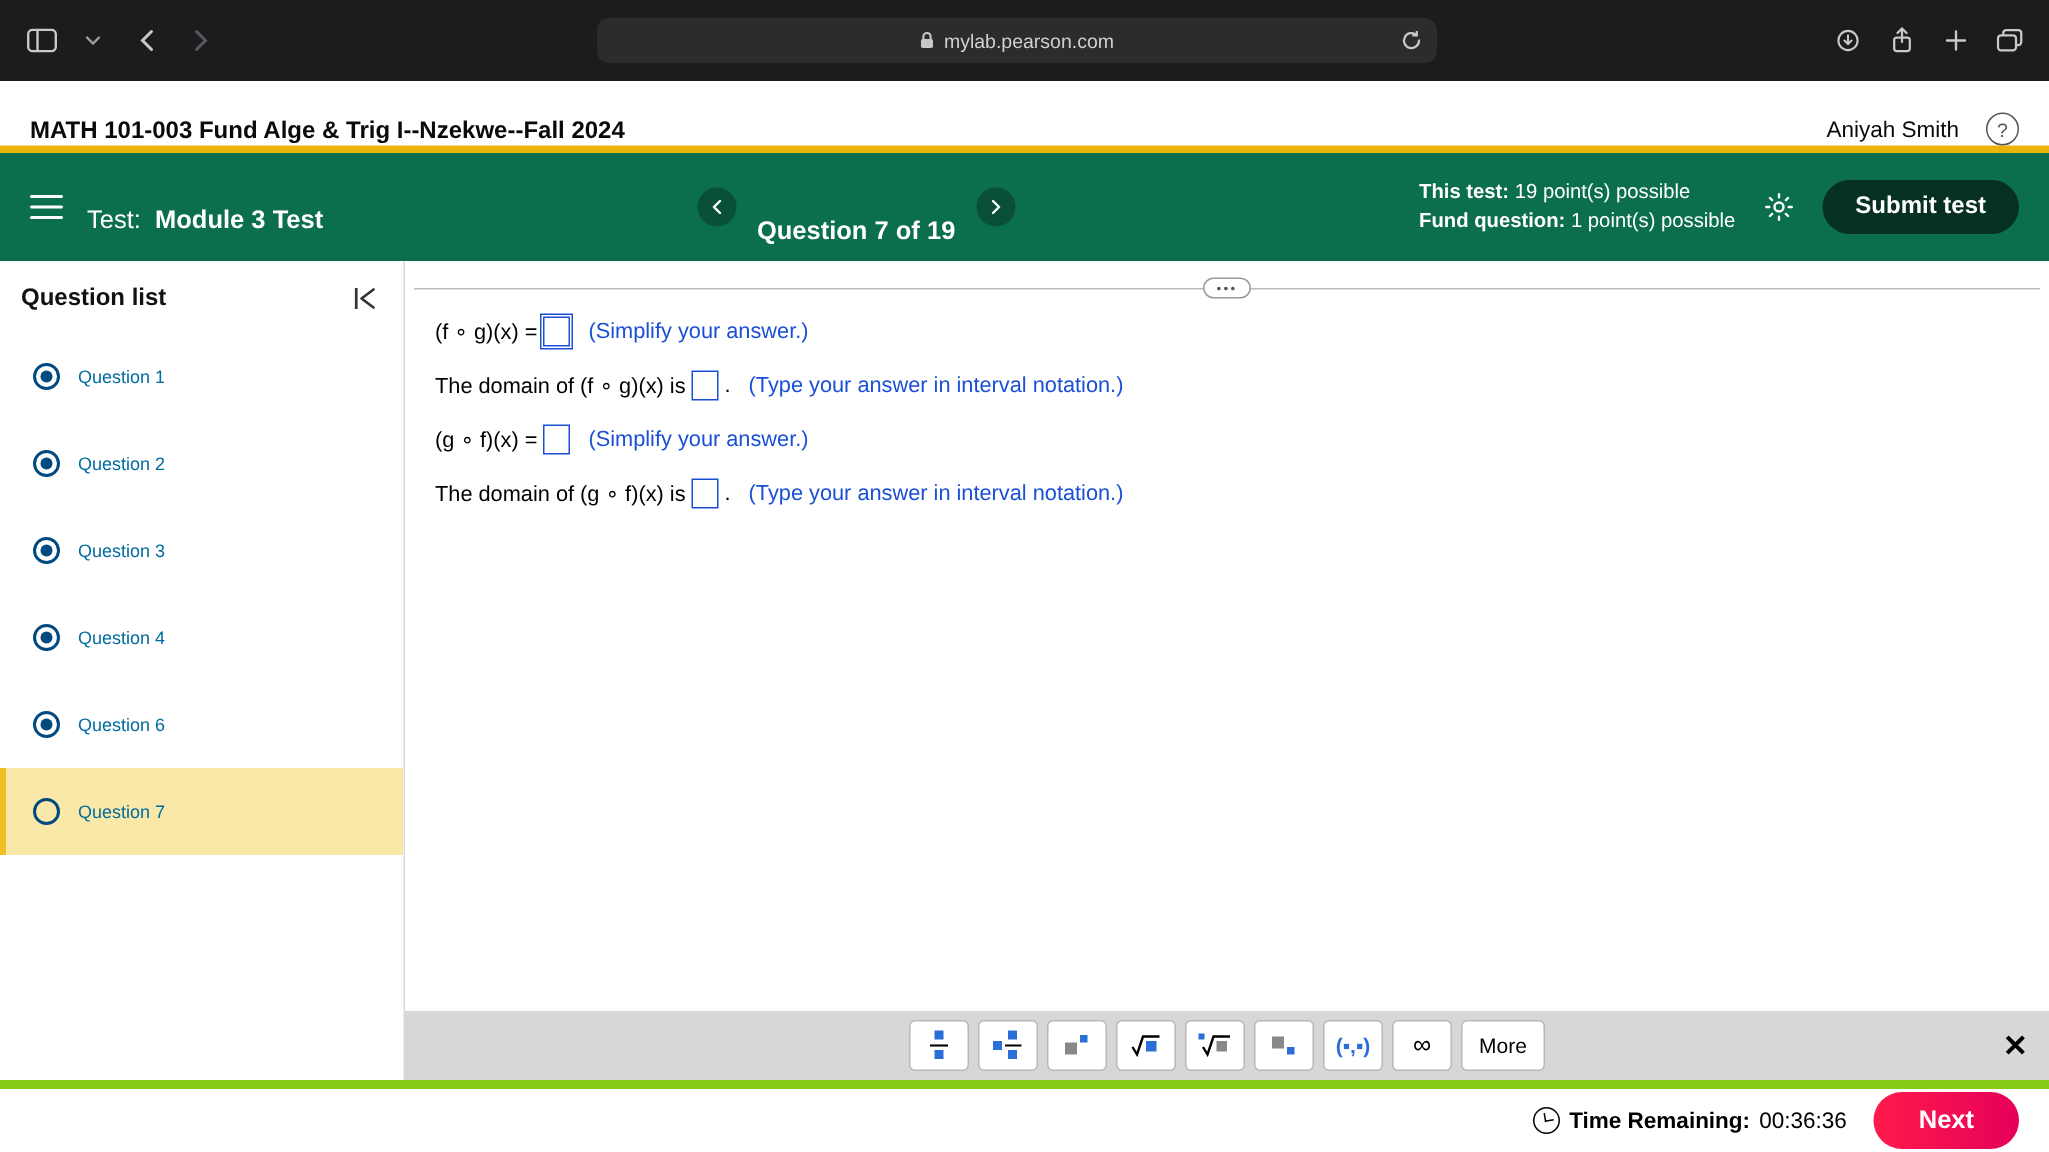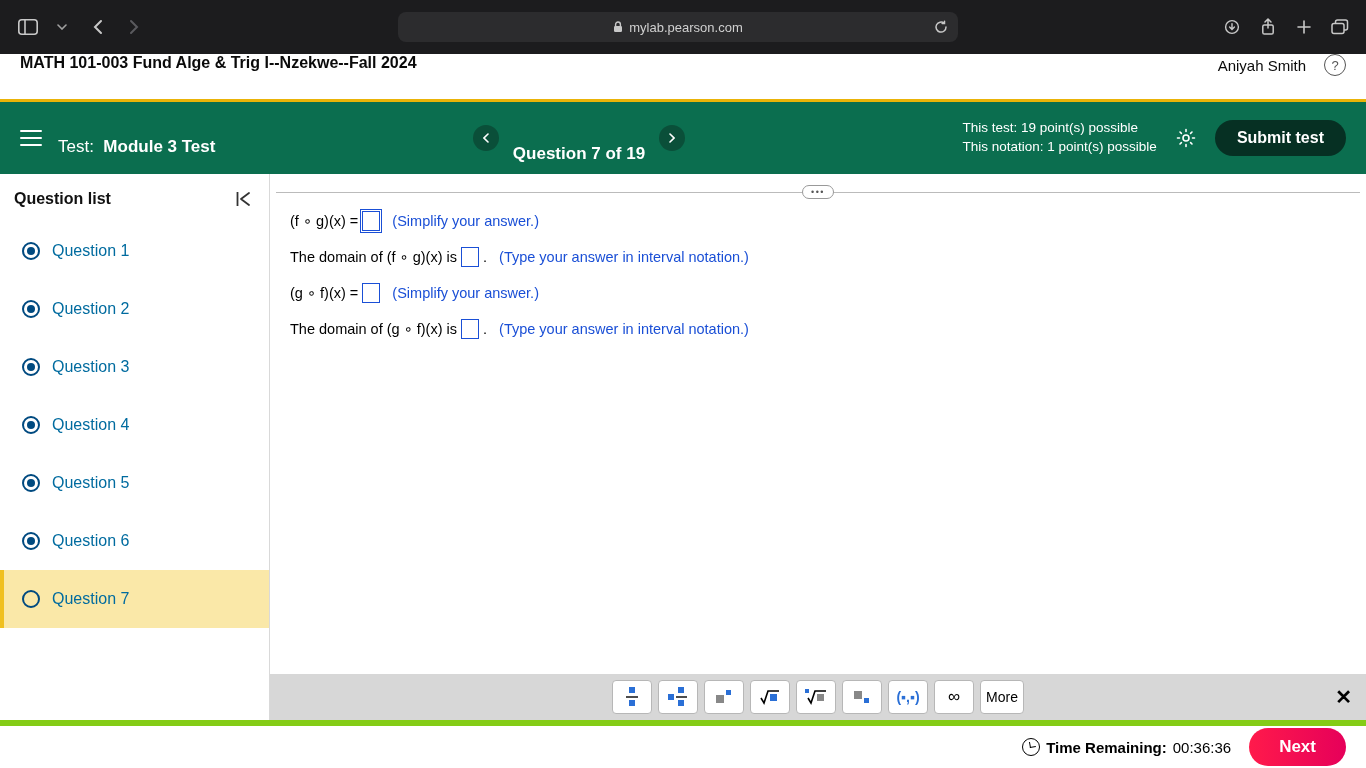--- a/index.html
+++ b/index.html
@@ -11,47 +11,47 @@
 .bb-icon { width: 28px; height: 22px; display: flex; align-items: center; justify-content: center; color: #c8c8c8; cursor: pointer; }
 .bb-icon.dim { color: #6a6a6e; }
 .bb-chevdown { font-size: 10px; margin-left: -2px; }
 .addr-wrap { flex: 1; display: flex; justify-content: center; }
 .addr { width: 560px; height: 30px; background: #2c2c2e; border-radius: 8px; display: flex; align-items: center; justify-content: center; position: relative; color: #d0d0d0; font-size: 13px; gap: 6px; }
 .addr .reload { position: absolute; right: 10px; color: #c8c8c8; }
 .bb-right { display: flex; align-items: center; gap: 12px; padding-left: 12px; }
 .bb-right .bb-icon { width: 24px; }
 
 
-.course-bar { height: 48px; background: #fff; display: flex; align-items: flex-start; justify-content: space-between; padding: 0 20px; border-bottom: 3px solid #eab308; }
+.course-bar { height: 48px; background: #fff; display: flex; align-items: flex-end; justify-content: space-between; padding: 0 20px; border-bottom: 5px solid #eab308; }
 .course-title { font-size: 16px; font-weight: 600; color: #0a0a0a; }
 .course-right { display: flex; align-items: center; gap: 18px; font-size: 15px; color: #0a0a0a; }
 .help-circle { width: 22px; height: 22px; border: 1.6px solid #555; border-radius: 50%; display: flex; align-items: center; justify-content: center; font-size: 13px; color: #555; }
 
 
 .test-bar { height: 72px; background: #0b6e4f; display: flex; align-items: center; color: #fff; padding: 0 20px; gap: 16px; }
 .hamburger { width: 22px; height: 16px; display: flex; flex-direction: column; justify-content: space-between; cursor: pointer; }
 .hamburger div { height: 2px; background: #fff; border-radius: 1px; }
 .test-label { font-size: 17px; margin-top: 18px; }
 .test-label .tl { font-weight: 400; }
 .test-label .tn { font-weight: 700; }
 .test-center { flex: 1; display: flex; align-items: center; justify-content: center; gap: 14px; }
 .nav-btn { width: 26px; height: 26px; border-radius: 50%; background: #0a4f39; display: flex; align-items: center; justify-content: center; font-size: 12px; cursor: pointer; color:#fff; }
 .q-of { font-size: 17px; font-weight: 700; margin-top: 31px; }
 .test-info { font-size: 13.5px; line-height: 1.4; }
-.test-info b { font-weight: 400; margin-left: 20px; }
+.test-info b { font-weight: 700; margin-left: 20px; }
 .gear-ic { width: 26px; height: 26px; display:flex; align-items:center; justify-content:center; color:#fff; cursor:pointer; }
 .submit-btn { background: #063023; color: #fff; border: none; padding: 9px 22px; border-radius: 22px; font-size: 16px; font-weight: 600; cursor: pointer; }
 
 
 .main { display: flex; height: calc(768px - 54px - 48px - 72px - 48px); }
 .sidebar { width: 270px; border-right: 1px solid #d9d9d9; overflow-y: auto; background:#fff; }
 .sb-head { display: flex; align-items: center; justify-content: space-between; padding: 16px 14px 14px; }
 .sb-title { font-size: 16px; font-weight: 600; color: #111; }
 .collapse-ic { font-size: 18px; color: #333; cursor: pointer; display:flex; align-items:center; }
-.q-item { display: flex; align-items: center; gap: 12px; padding: 20px 18px; font-size: 16px; color: #006b9f; cursor: pointer; border-left: 4px solid transparent; }
+.q-item { display: flex; align-items: center; gap: 12px; padding: 20px 18px; font-size: 12px; color: #006b9f; cursor: pointer; border-left: 4px solid transparent; }
 .q-item .radio { width: 18px; height: 18px; border: 2px solid #004a80; border-radius: 50%; position: relative; flex-shrink: 0; }
 .q-item .radio.filled::after { content: ""; position: absolute; inset: 3px; background: #004a80; border-radius: 50%; }
 .q-item.active { background: #fae8a8; border-left-color: #f0c020; }
 .q-item.active .radio { border-color: #004a80; }
 
 
 .content { flex: 1; display: flex; flex-direction: column; position: relative; }
 .question-body { padding: 14px 20px 4px; font-size: 14.5px; color: #111; line-height: 1.6; }
 .fn-line { padding-left: 24px; margin-top: 10px; }
 .sup { font-size: 0.7em; vertical-align: super; }
@@ -60,21 +60,21 @@
 .divider-pill { position: absolute; left: 50%; top: -7px; transform: translateX(-50%); width: 32px; height: 14px; background: #fff; border: 1px solid #999; border-radius: 8px; font-size: 9px; display:flex; align-items:center; justify-content:center; color:#555; letter-spacing:1.5px; }
 .answers { padding: 18px 20px; font-size: 14.5px; color: #000; }
 .answers .row { margin-bottom: 16px; display: flex; align-items: center; flex-wrap: wrap; gap: 4px; }
 .answer-box { display: inline-block; width: 18px; height: 20px; border: 1.6px solid #1a4fd6; background: #fff; vertical-align: middle; }
 .answer-box.active { outline: 1.6px solid #1a4fd6; outline-offset: 1px; }
 .hint { color: #1a4fd6; }
 
 
 .palette-bar { height: 46px; background: #d7d7d7; display: flex; align-items: center; justify-content: center; gap: 6px; position: relative; }
 .pal-btn { width: 40px; height: 34px; background: #fff; border: 1px solid #b7b7b7; border-radius: 4px; display: flex; align-items: center; justify-content: center; font-size: 14px; cursor: pointer; }
-.pal-more { width: 44px; font-size: 14px; color: #000; }
+.pal-more { width: 56px; font-size: 14px; color: #000; }
 .pal-close { position: absolute; right: 14px; font-size: 20px; font-weight: 700; color: #000; cursor: pointer; }
 
 
 .footer-bar { height: 48px; background: #fff; border-top: 6px solid #84cc16; display: flex; align-items: center; justify-content: flex-end; padding: 0 20px; gap: 18px; box-shadow: 0 -3px 6px rgba(0,0,0,0.04); }
 .time-lbl { font-size: 15px; display: flex; align-items: center; gap: 6px; color: #000; }
 .time-lbl b { font-weight: 700; }
 .clock-ic { width: 18px; height: 18px; border: 1.8px solid #000; border-radius: 50%; position: relative; }
 .clock-ic::after { content: ""; position: absolute; left: 50%; top: 50%; width: 5px; height: 5px; border-left: 1.6px solid #000; border-bottom: 1.6px solid #000; transform: translate(-1px, -5px) rotate(-10deg); transform-origin: bottom left; }
 .next-btn { background: linear-gradient(90deg, #ff1a4b, #e6005a); color: #fff; border: none; padding: 9px 30px; border-radius: 22px; font-size: 17px; font-weight: 700; cursor: pointer; }
 
@@ -177,21 +177,21 @@
     </div>
     <div class="q-of">Question 7 of 19</div>
     <div class="nav-btn">
       <svg width="6" height="10" viewBox="0 0 6 10">
           <path d="M1 1 L5 5 L1 9" fill="none" stroke="#fff" stroke-width="1.6" stroke-linecap="round"></path>
         </svg>
     </div>
   </div>
   <div class="test-info">
     <div><b>This test:</b> <span>19 point(s) possible</span></div>
-    <div><b>This notation:</b> <span>1 point(s) possible</span></div>
+    <div><b>Fund question:</b> <span>1 point(s) possible</span></div>
   </div>
   <div class="gear-ic">
     <svg width="20" height="20" viewBox="0 0 20 20">
         <circle cx="10" cy="10" r="3" fill="none" stroke="#fff" stroke-width="1.6"></circle>
         <path d="M10 1.5 V3.5 M10 16.5 V18.5 M1.5 10 H3.5 M16.5 10 H18.5 M4 4 L5.4 5.4 M14.6 14.6 L16 16 M16 4 L14.6 5.4 M5.4 14.6 L4 16" stroke="#fff" stroke-width="1.6" stroke-linecap="round"></path>
       </svg>
   </div>
   <button class="submit-btn">Submit test</button>
 </div>
 
@@ -218,24 +218,20 @@
         <div class="q-item">
           <span class="radio filled"></span>
           <span>Question 3</span>
         </div>
         <div class="q-item">
           <span class="radio filled"></span>
           <span>Question 4</span>
         </div>
         <div class="q-item">
           <span class="radio filled"></span>
-          <span>Question 5</span>
-        </div>
-        <div class="q-item">
-          <span class="radio filled"></span>
           <span>Question 6</span>
         </div>
         <div class="q-item active">
           <span class="radio"></span>
           <span>Question 7</span>
         </div>
       </div>
   </div>
 
   <div class="content">

